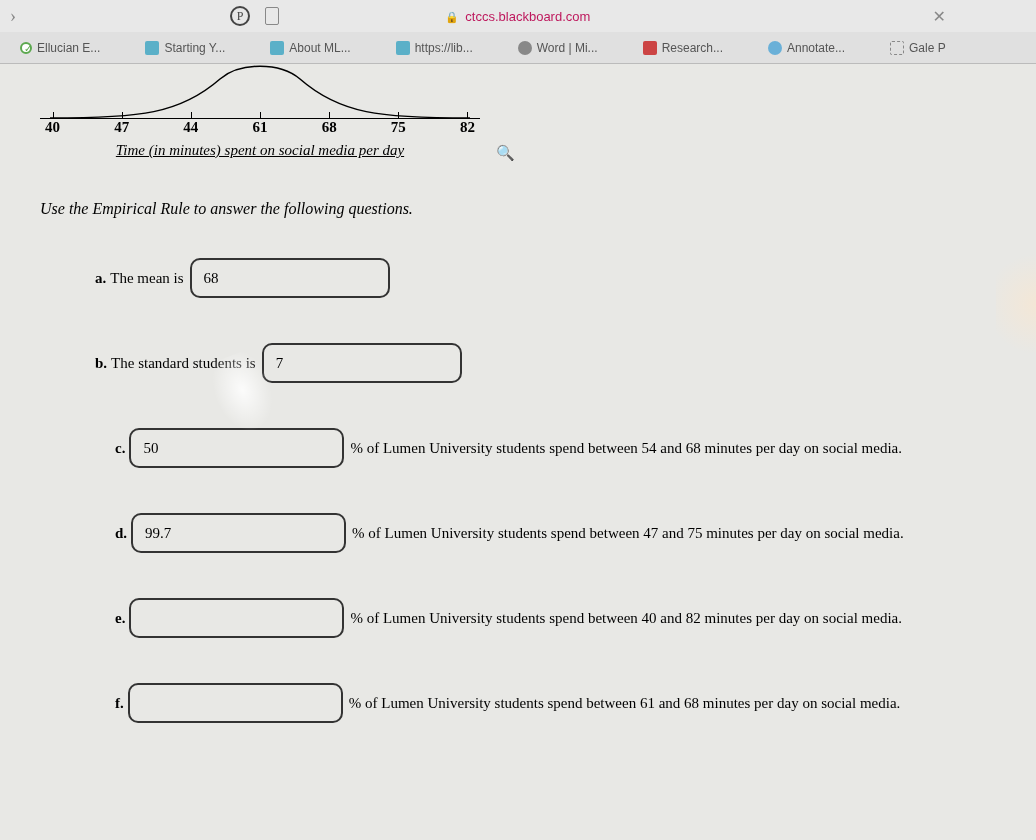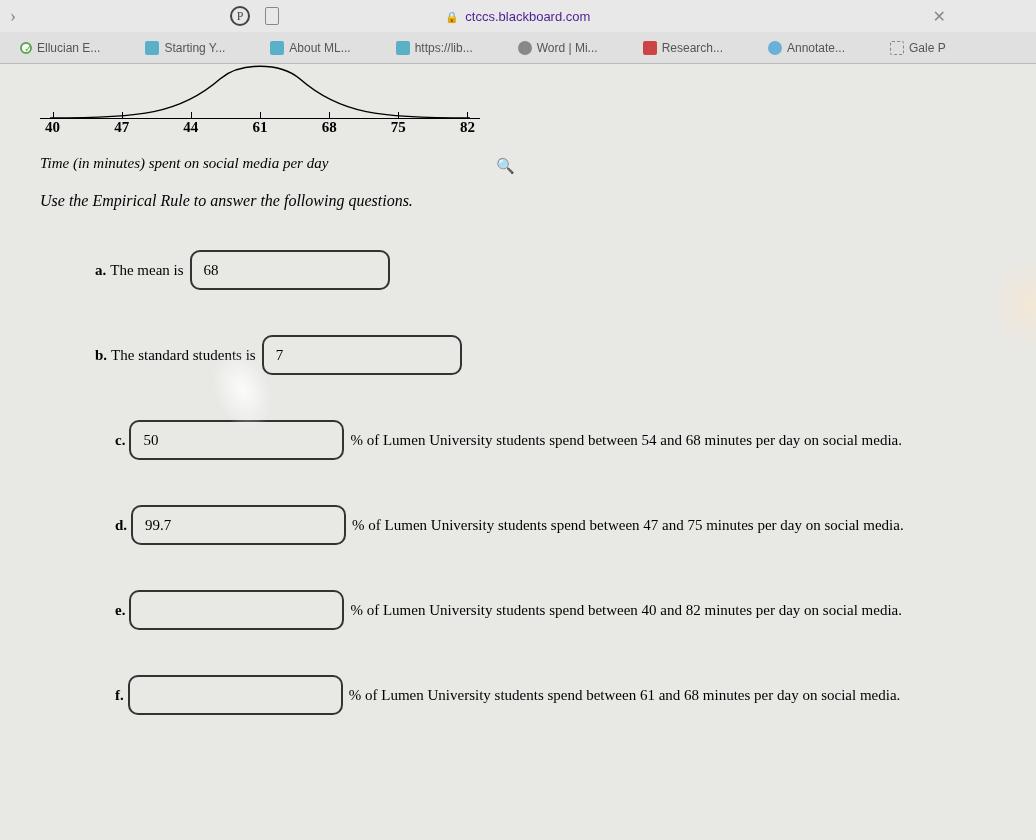--- a/index.html
+++ b/index.html
@@ -44,21 +44,21 @@
       border: 1px solid #888;
       border-radius: 2px;
     }
     .url-area {
       position: absolute;
       left: 50%;
       transform: translateX(-50%);
       display: flex;
       align-items: center;
       gap: 6px;
-      color: #4c1d95;
+      color: #be185d;
       font-family: Arial, sans-serif;
       font-size: 13px;
     }
     .lock-icon::before {
       content: "🔒";
       font-size: 11px;
       color: #888;
     }
     .close-x {
       position: absolute;
@@ -131,35 +131,37 @@
     .tick::before {
       content: "";
       position: absolute;
       top: -7px;
       left: 50%;
       width: 1px;
       height: 6px;
       background: #000;
     }
     .axis-caption {
+      text-align: center;
       font-style: italic;
       font-size: 15px;
-      margin-top: 19px;
-      position: relative;
+      margin-top: 6px;
+      position: relative;
+      text-decoration: underline;
     }
     .zoom-icon {
       position: absolute;
       right: -35px;
       top: 2px;
       font-size: 15px;
       color: #555;
       font-style: normal;
     }
     .instruction {
-      margin: 20px 0 40px 0;
+      margin: 41px 0 40px 0;
       font-size: 16px;
       font-style: italic;
     }
     .question-row {
       display: flex;
       align-items: center;
       margin-bottom: 45px;
       font-size: 15px;
     }
     .q-prefix {

